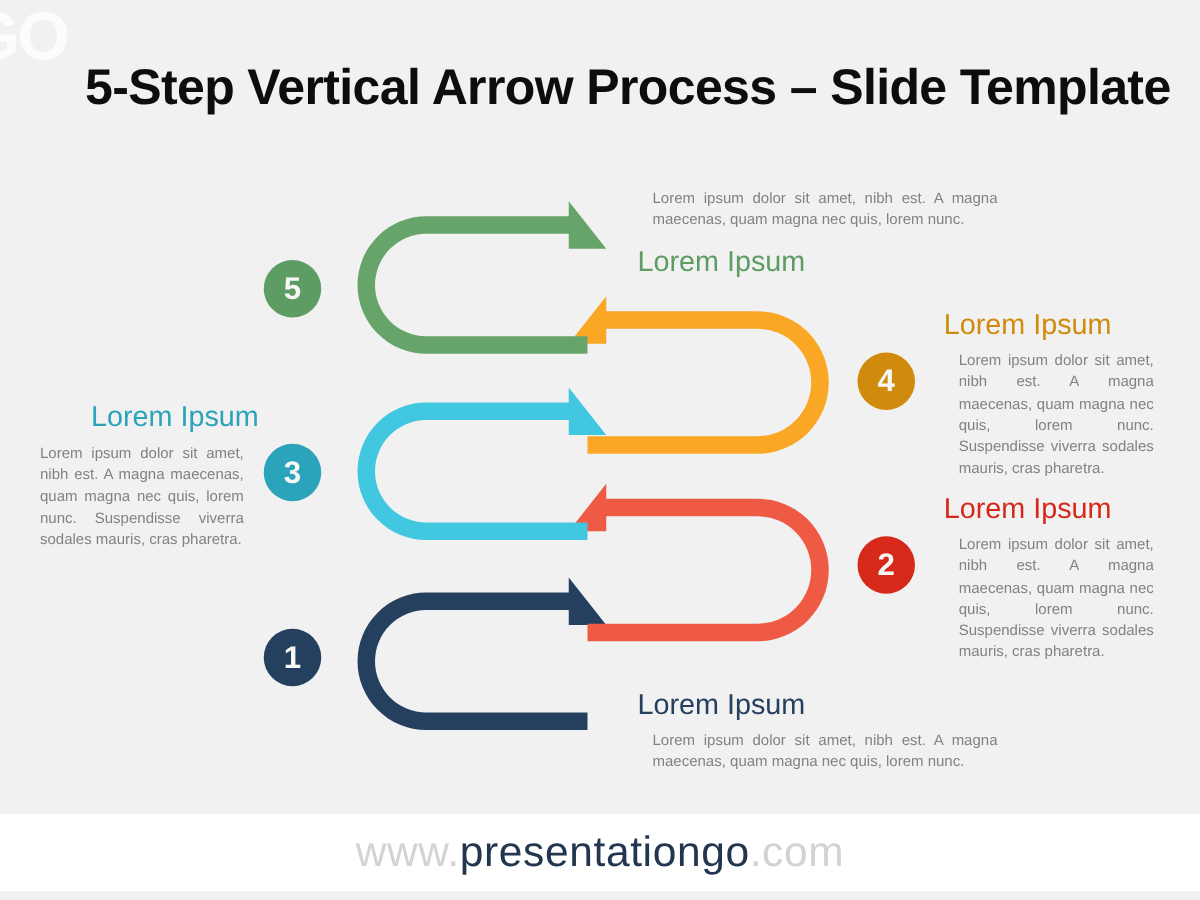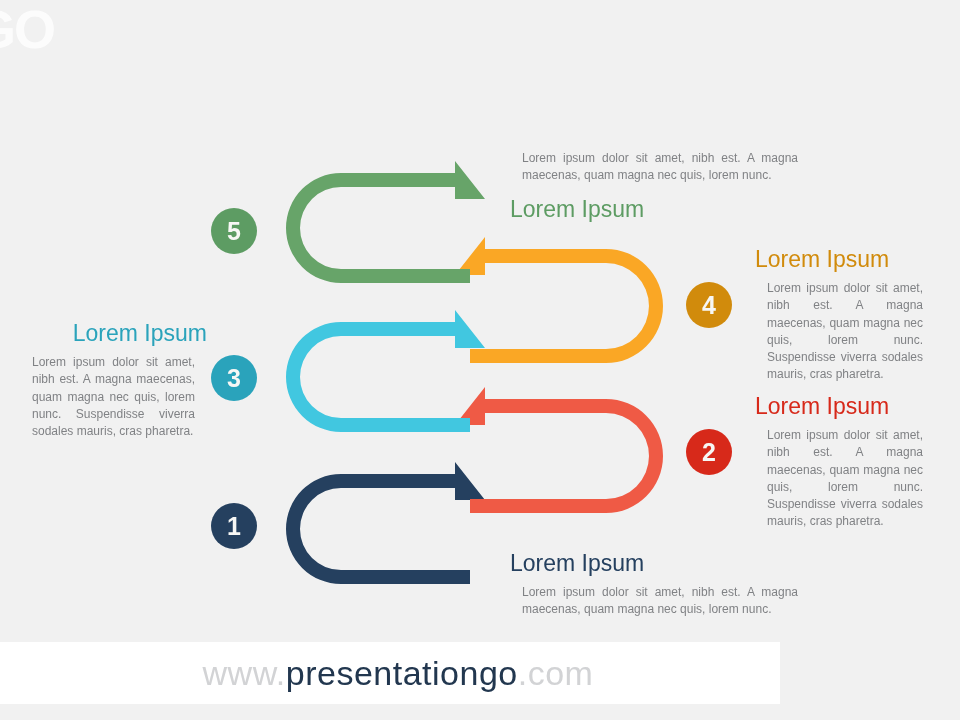--- a/index.html
+++ b/index.html
@@ -43,34 +43,35 @@
   }
   .block .body{
     font-size:12px;color:#808285;line-height:1.42;margin:12px;
     text-align:justify;
   }
   .blk-right{text-align:right;}
   .blk-right .body{text-align:justify;}
 
   
   #footer{
-    position:absolute;left:0;bottom:16px;width:764px;height:62px;
-    background:#ffffff;display:flex;align-items:center;justify-content:center;padding-left:16px;
+    position:absolute;left:0;bottom:7px;width:960px;height:62px;
+    background:#ffffff;display:flex;align-items:center;justify-content:center;
   }
   #footer .url{font-size:34px;letter-spacing:.5px;font-weight:300;}
   #footer .dim{color:#d2d3d5;}
   #footer .strong{color:#22374f;font-weight:400;}
 </style>
 </head>
 <body>
 
 <div id="slide">
 
   <div id="logo-watermark">GO</div>
 
+  <h1 id="title">5-Step Vertical Arrow Process – Slide Template</h1>
 
   <svg id="diagram" viewBox="0 0 960 660">
 
     <g>
       <path d="M 485 500 L 455 500 L 455 488 L 341 488
                A 41 41 0 0 0 341 570
                L 470 570 L 470 584 L 341 584
                A 55 55 0 0 1 341 474
                L 455 474 L 455 462 Z" fill="#25405f"></path>
     </g>

